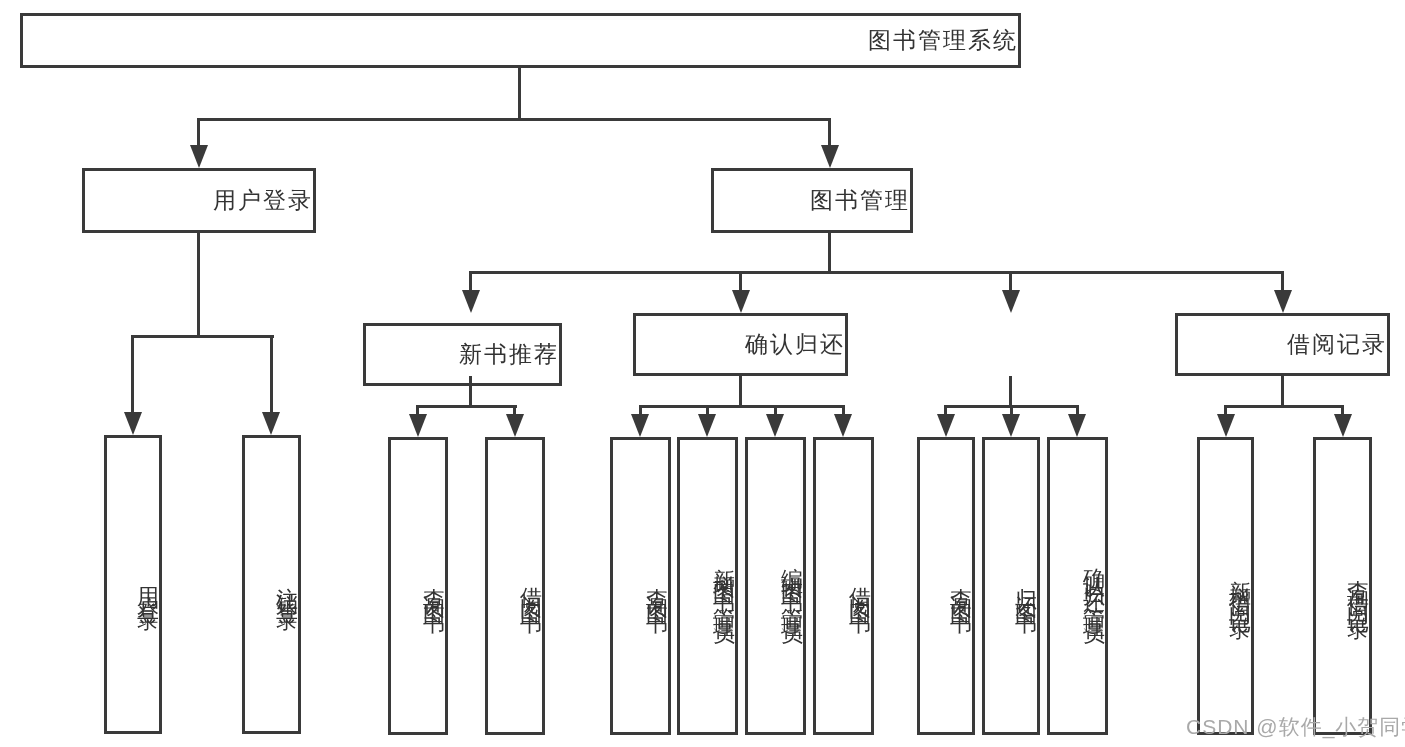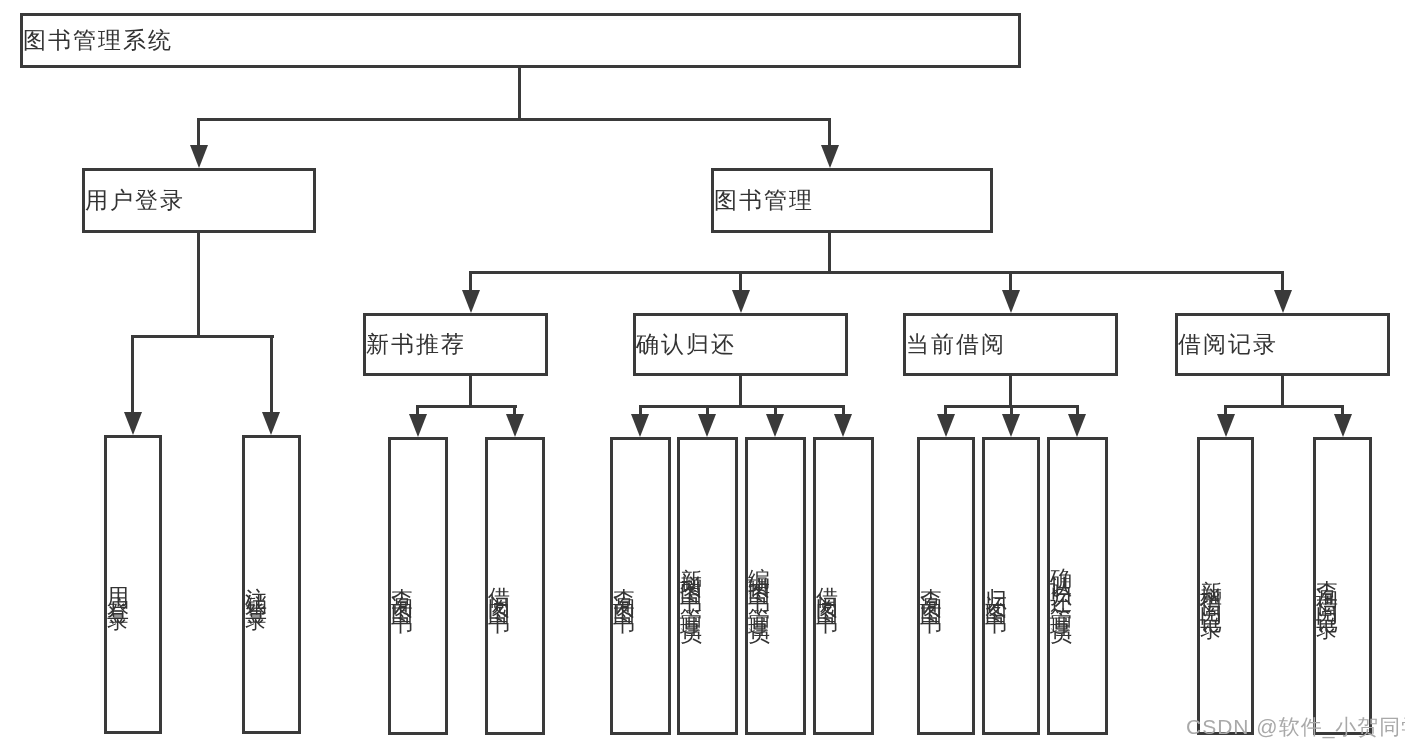--- a/index.html
+++ b/index.html
@@ -17,21 +17,21 @@
     height: 747px;
     background: var(--background);
     overflow: hidden;
   }
   .box {
     position: absolute;
     background: var(--background);
     border: 3px solid var(--line);
     display: flex;
     align-items: center;
-    justify-content: flex-start;
+    justify-content: flex-end;
   }
   .lbl {
     color: var(--text);
     font-size: 23px;
     letter-spacing: 2px;
     white-space: nowrap;
   }
   .vbox .lbl {
     writing-mode: vertical-rl;
     text-orientation: mixed;
@@ -72,21 +72,21 @@
   <div class="vline" style="left:518px;top:68px;height:52px"></div>
   <div class="hline" style="left:197px;top:118px;width:634px"></div>
   <div class="vline" style="left:197px;top:118px;height:28px"></div>
   <div class="arrow" style="left:190px;top:145px"></div>
   <div class="vline" style="left:828px;top:118px;height:28px"></div>
   <div class="arrow" style="left:821px;top:145px"></div>
 
   <div class="box" style="left:82px;top:168px;width:234px;height:65px">
     <span class="lbl">用户登录</span>
   </div>
-  <div class="box" style="left:711px;top:168px;width:282px;height:65px">
+  <div class="box" style="left:711px;top:168px;width:202px;height:65px">
     <span class="lbl">图书管理</span>
   </div>
 
   <div class="vline" style="left:197px;top:233px;height:105px"></div>
   <div class="hline" style="left:131px;top:335px;width:143px"></div>
   <div class="vline" style="left:131px;top:335px;height:80px"></div>
   <div class="arrow" style="left:124px;top:412px"></div>
   <div class="vline" style="left:270px;top:335px;height:80px"></div>
   <div class="arrow" style="left:262px;top:412px"></div>
 
@@ -94,28 +94,25 @@
   <div class="hline" style="left:469px;top:271px;width:814px"></div>
   <div class="vline" style="left:469px;top:271px;height:22px"></div>
   <div class="arrow" style="left:462px;top:290px"></div>
   <div class="vline" style="left:739px;top:271px;height:22px"></div>
   <div class="arrow" style="left:732px;top:290px"></div>
   <div class="vline" style="left:1009px;top:271px;height:22px"></div>
   <div class="arrow" style="left:1002px;top:290px"></div>
   <div class="vline" style="left:1281px;top:271px;height:22px"></div>
   <div class="arrow" style="left:1274px;top:290px"></div>
 
-  <div class="box" style="left:363px;top:313px;width:185px;height:63px">
+  <div class="box" style="left:363px;top:323px;width:199px;height:63px">
     <span class="lbl">新书推荐</span>
   </div>
   <div class="box" style="left:633px;top:313px;width:215px;height:63px">
     <span class="lbl">确认归还</span>
-  </div>
-  <div class="box" style="left:903px;top:313px;width:215px;height:63px">
-    <span class="lbl">当前借阅</span>
   </div>
   <div class="box" style="left:1175px;top:313px;width:215px;height:63px">
     <span class="lbl">借阅记录</span>
   </div>
 
   <div class="vline" style="left:469px;top:376px;height:31px"></div>
   <div class="hline" style="left:416px;top:405px;width:101px"></div>
   <div class="vline" style="left:416px;top:405px;height:11px"></div>
   <div class="arrow" style="left:409px;top:414px"></div>
   <div class="vline" style="left:513px;top:405px;height:11px"></div>

